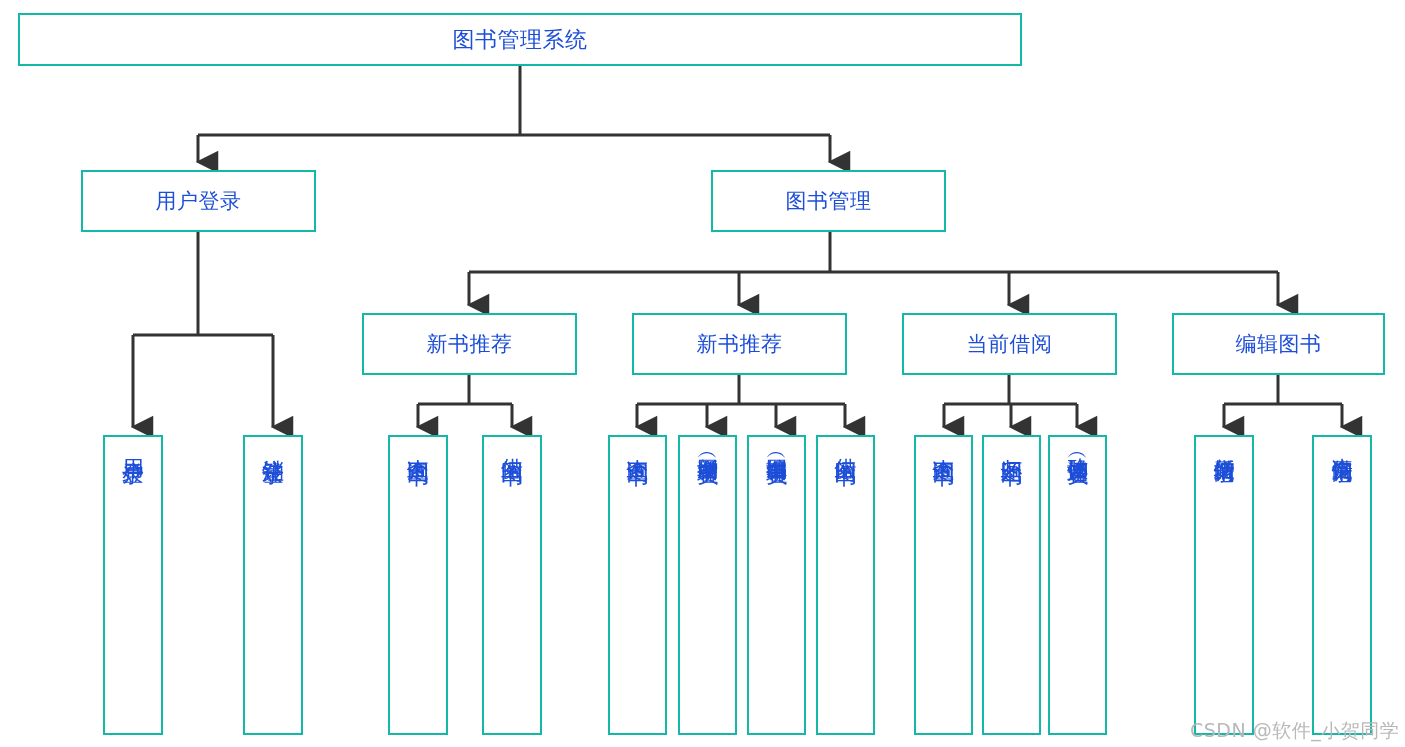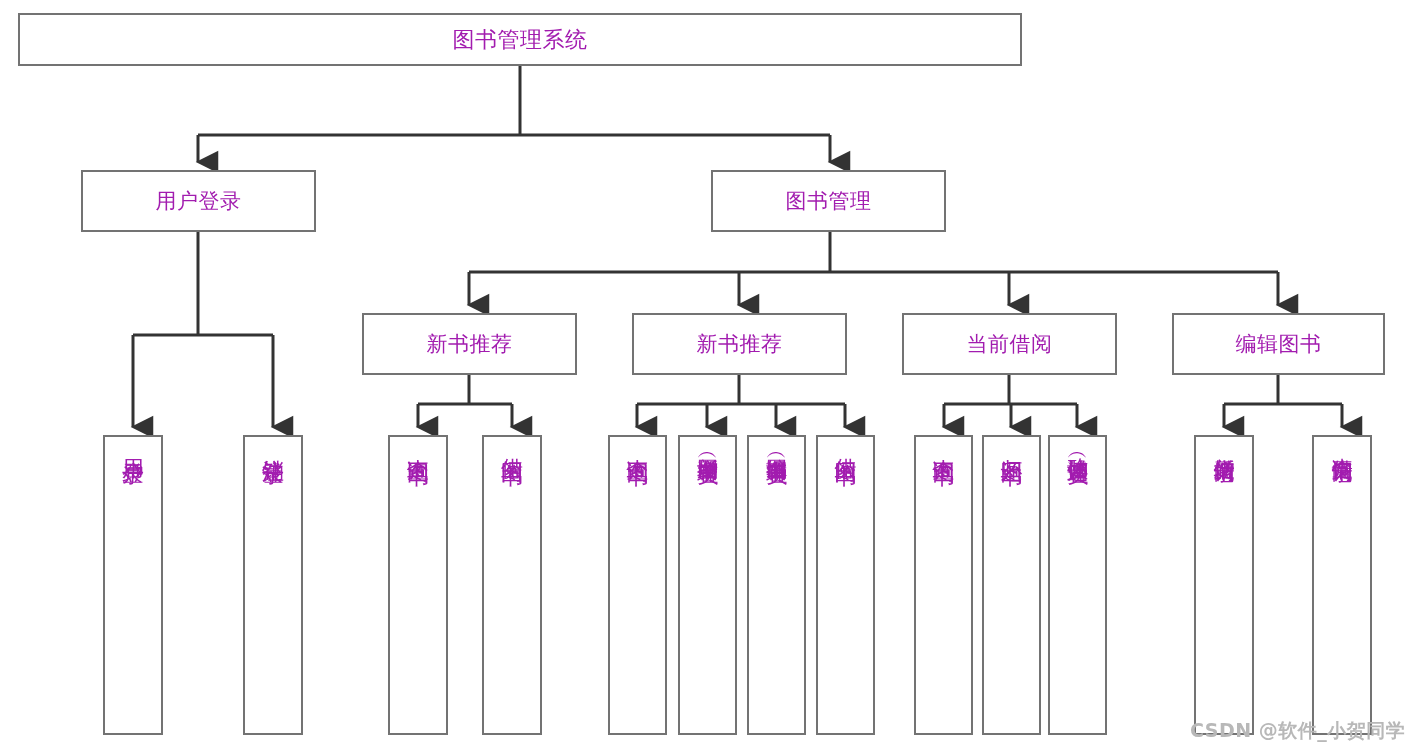--- a/index.html
+++ b/index.html
@@ -22,26 +22,26 @@
     position: absolute;
     left: 0;
     top: 0;
     width: 1405px;
     height: 747px;
     pointer-events: none;
   }
   .node {
     position: absolute;
     box-sizing: border-box;
-    border: 2px solid #737373;
+    border: 2px solid #14b8a6;
     background: #ffffff;
     display: flex;
     align-items: center;
     justify-content: center;
-    color: #a21caf;
+    color: #1d4ed8;
     z-index: 2;
   }
   .node-label {
     display: block;
     text-align: center;
     line-height: 1.16;
     letter-spacing: 0.5px;
   }
   
   .node.h .node-label {
@@ -69,21 +69,20 @@
     font-size: 21px;
     letter-spacing: 1px;
   }
   .watermark {
     position: absolute;
     font-size: 19px;
     color: #b8b8b8;
     white-space: nowrap;
     z-index: 3;
     letter-spacing: 0.5px;
-    font-weight: bold;
   }
 </style>
 </head>
 <body>
 
 <div id="canvas">
 
   <svg id="wires" viewBox="0 0 1405 747" xmlns="http://www.w3.org/2000/svg">
     <defs>
       <marker id="arrow" viewBox="0 0 12 12" refX="6" refY="10" markerWidth="9" markerHeight="9" orient="auto-start-reverse">

